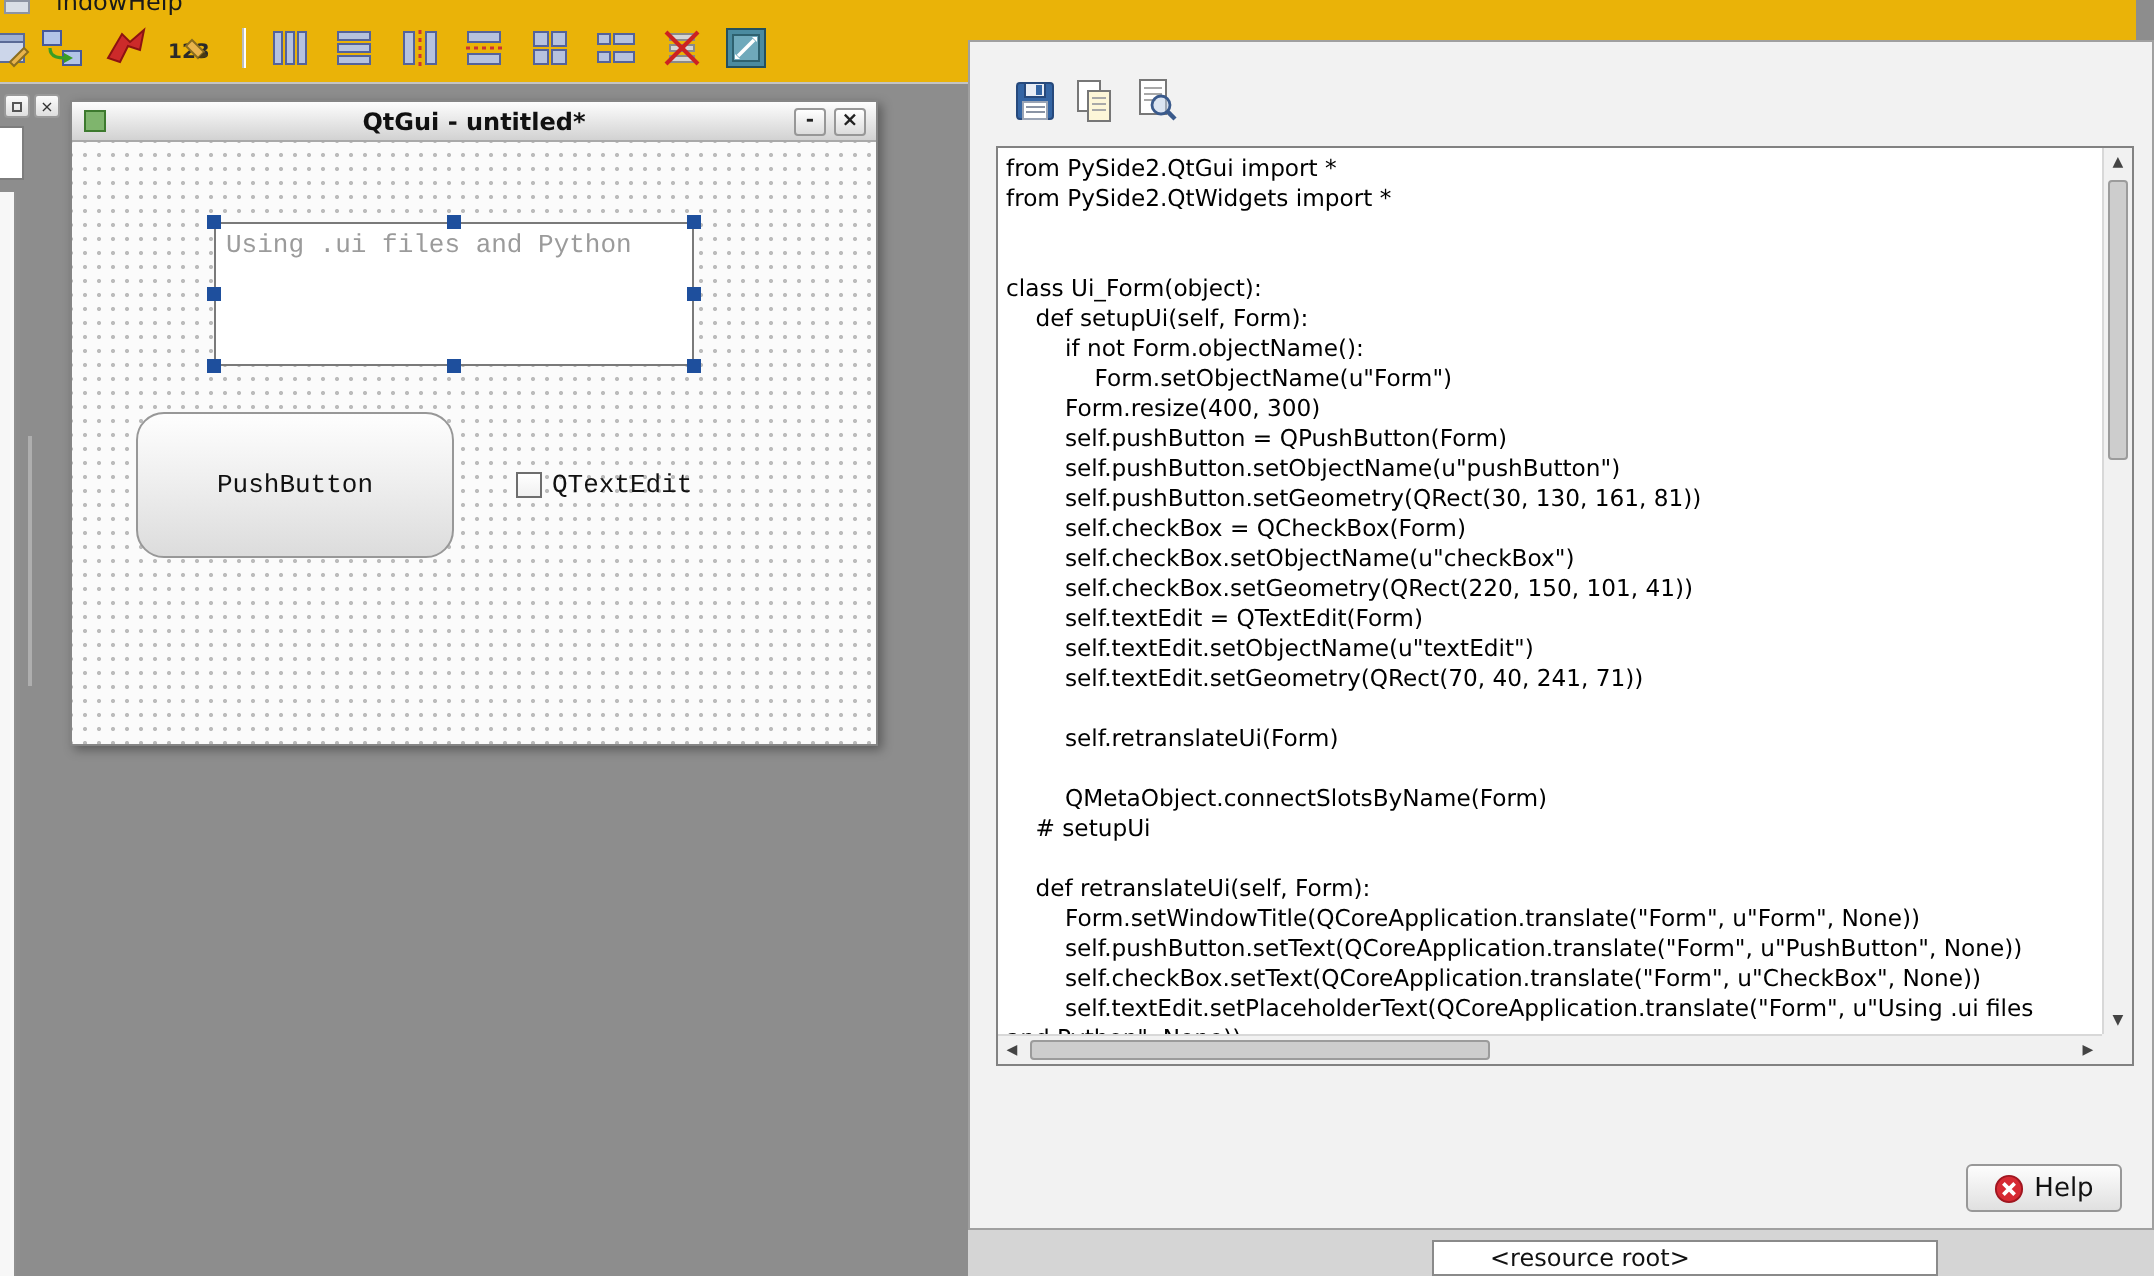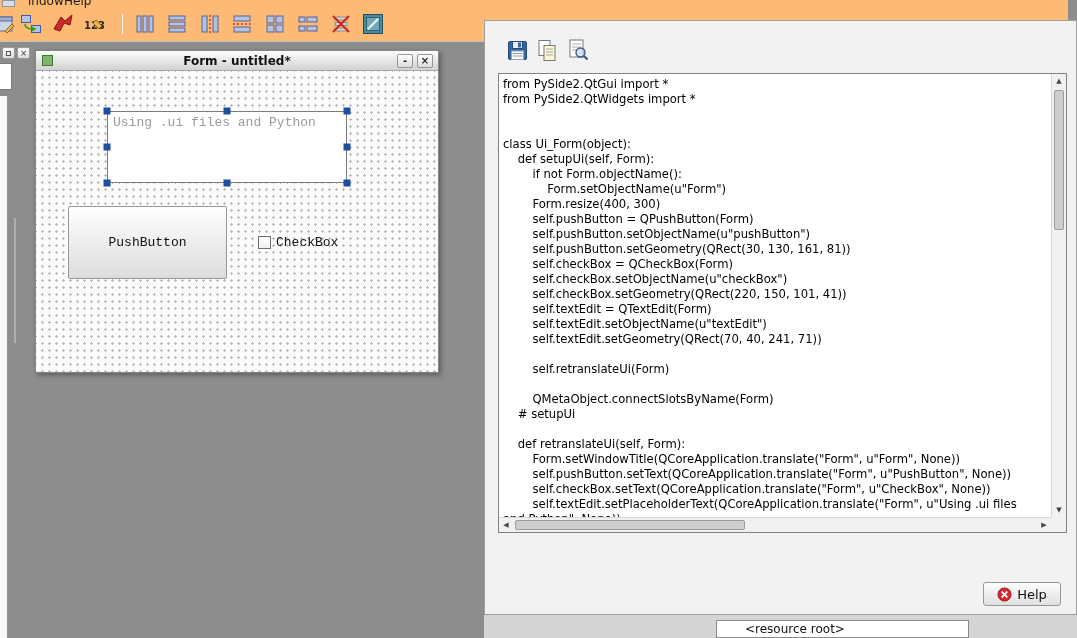--- a/index.html
+++ b/index.html
@@ -6,21 +6,21 @@
   html,body { margin:0; padding:0; }
   body {
     width:1077px; height:638px; position:relative; overflow:hidden;
     background:#8d8d8d;
     font-family:"DejaVu Sans","Liberation Sans",sans-serif;
     color:#111;
   }
 
   
   .topbar { position:absolute; left:0; top:0; width:1068px; height:42px;
-    background:#fdba74; border-bottom:1px solid #c4c4c4; z-index:1; }
+    background:#eab308; border-bottom:1px solid #c4c4c4; z-index:1; }
   .menubar { position:absolute; left:0; top:0; width:100%; height:8px; overflow:hidden; }
   .menu-appicon { position:absolute; left:2px; top:0; width:13px; height:7px;
     background:#d9dee6; border:1px solid #8d94a3; }
   .menu-label { position:absolute; top:-6px; font-size:12px; color:#1a1a1a; }
 
   .tbtn { position:absolute; top:11px; width:26px; height:26px;
     display:flex; align-items:center; justify-content:center; border-radius:2px; }
   .tsep { position:absolute; top:14px; width:1px; height:20px; background:#bdbdbd;
     box-shadow:1px 0 0 #fdfdfd; }
 
@@ -56,21 +56,21 @@
     background-image:radial-gradient(circle,#bcbcbc 1px, rgba(0,0,0,0) 1.1px);
     background-size:7px 7px; background-position:3px 3px;font-family:Liberation Mono, monospace; }
 
   .textedit { position:absolute; left:71px; top:40px; width:240px; height:72px;
     background:#fff; border:1px solid #7a7a7a; }
   .placeholder { padding:3px 5px; font-size:13px; color:#9b9b9b; }
   .handle { position:absolute; width:7px; height:7px; background:#1e4f9d;
     transform:translate(-50%,-50%); }
   .pushbtn { position:absolute; left:32px; top:135px; width:159px; height:73px;
     background:linear-gradient(#fefefe,#ececec 55%,#dcdcdc); border:1px solid #989898;
-    border-radius:2px; display:flex; align-items:center; justify-content:center;
+    border-radius:14px; display:flex; align-items:center; justify-content:center;
     font-size:13px; color:#111; }
   .chk { position:absolute; left:222px; top:165px; width:13px; height:13px;
     background:linear-gradient(#ffffff,#f0f0f0); border:1px solid #6e6e6e; }
   .chk-label { position:absolute; left:240px; top:164px; font-size:13px; color:#111; }
 
   
   .dialog { position:absolute; left:484px; top:20px; width:593px; height:595px;
     background:#f2f2f2; border:1px solid #a0a0a0; z-index:5; }
   .dlg-icon { position:absolute; top:16px; width:26px; height:26px;
     display:flex; align-items:center; justify-content:center; }
@@ -214,21 +214,21 @@
 <div class="dock-btn" style="left:17px; top:47px">
     <span>×</span>
   </div>
 <div class="left-input-frag"></div>
 <div class="left-strip"></div>
 <div class="left-scroll-frag"></div>
 
 <div class="formwin">
   <div class="titlebar">
     <span class="form-ico"></span>
-    <span class="title-text">Form - untitled*</span>
+    <span class="title-text">QtGui - untitled*</span>
     <span class="win-btn" style="left:361px">-</span>
     <span class="win-btn" style="left:381px">×</span>
   </div>
   <div class="canvas">
     <div class="textedit">
       <div class="placeholder">Using .ui files and Python</div>
     </div>
     <div class="handle" style="left:71px;  top:40px"></div>
     <div class="handle" style="left:191px; top:40px"></div>
     <div class="handle" style="left:311px; top:40px"></div>
@@ -236,21 +236,21 @@
     <div class="handle" style="left:311px; top:76px"></div>
     <div class="handle" style="left:71px;  top:112px"></div>
     <div class="handle" style="left:191px; top:112px"></div>
     <div class="handle" style="left:311px; top:112px"></div>
 
     <div class="pushbtn">
       <span>PushButton</span>
     </div>
 
     <div class="chk"></div>
-    <span class="chk-label">CheckBox</span>
+    <span class="chk-label">QTextEdit</span>
   </div>
 </div>
 
 <div class="dialog">
   <div class="dlg-icon" style="left:19px">
     <svg width="23" height="23" viewBox="0 0 23 23">
       <rect x="2.5" y="2.5" width="18" height="18" rx="1.5" fill="#3465a4" stroke="#26497c"></rect>
       <rect x="6.5" y="2.5" width="10" height="7" fill="#e8edf5" stroke="#26497c"></rect>
       <rect x="12" y="3.5" width="3" height="5" fill="#3465a4"></rect>
       <rect x="5.5" y="12" width="12" height="8.5" fill="#ffffff" stroke="#9aa4b5"></rect>

